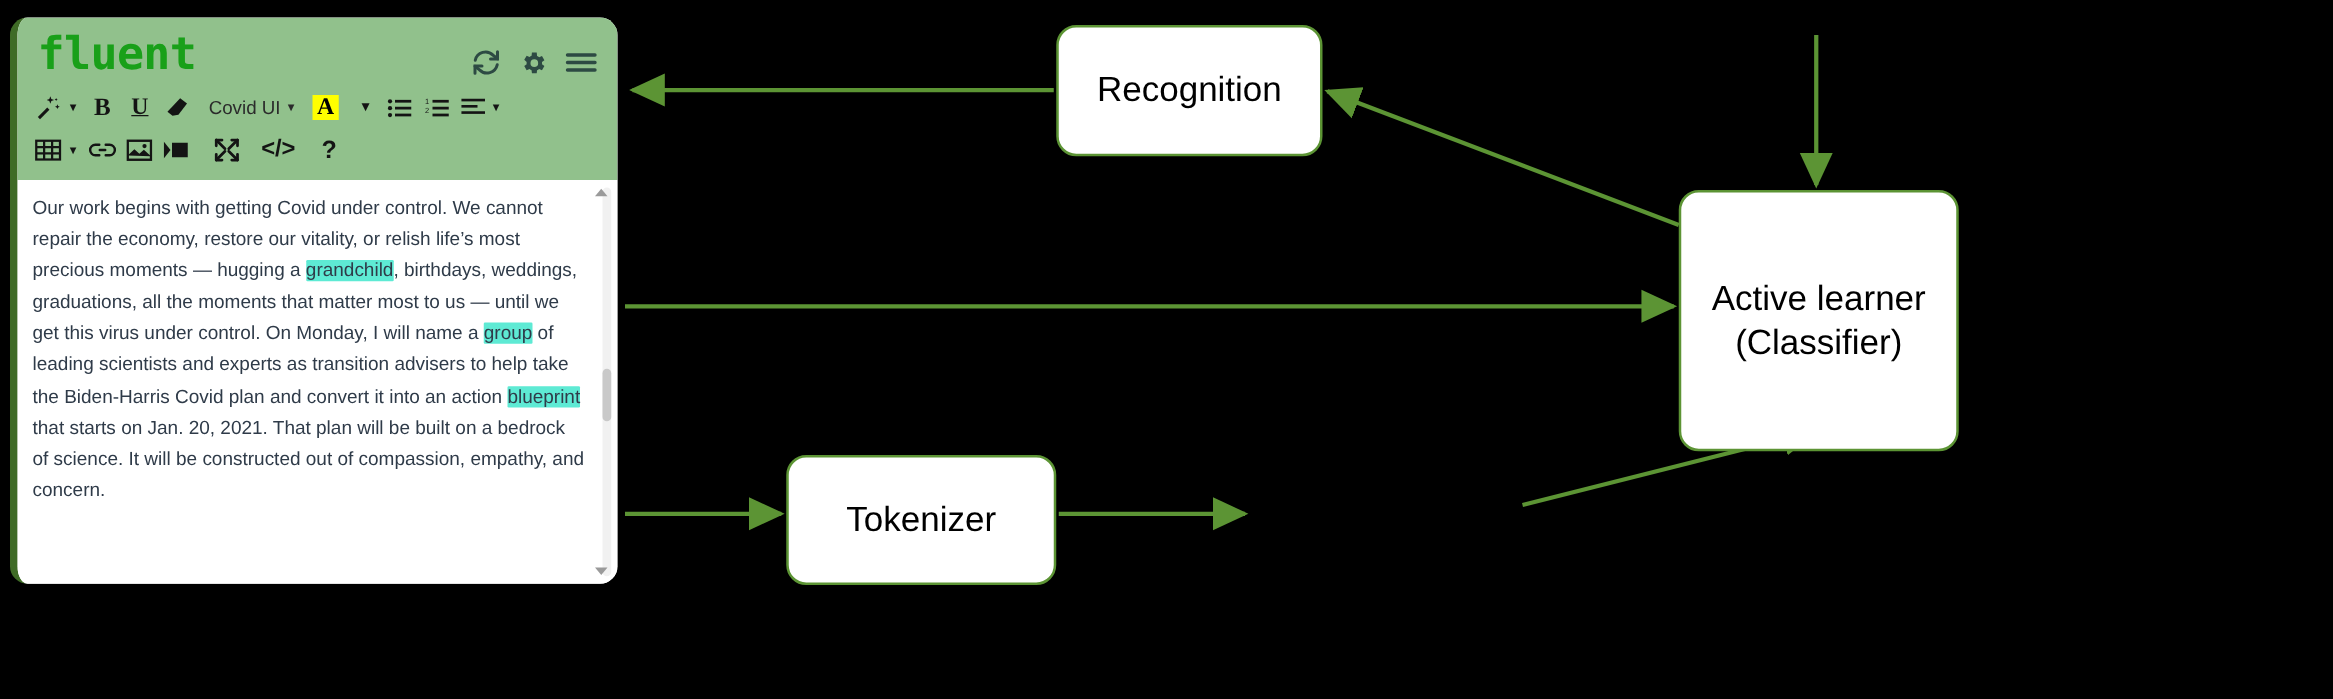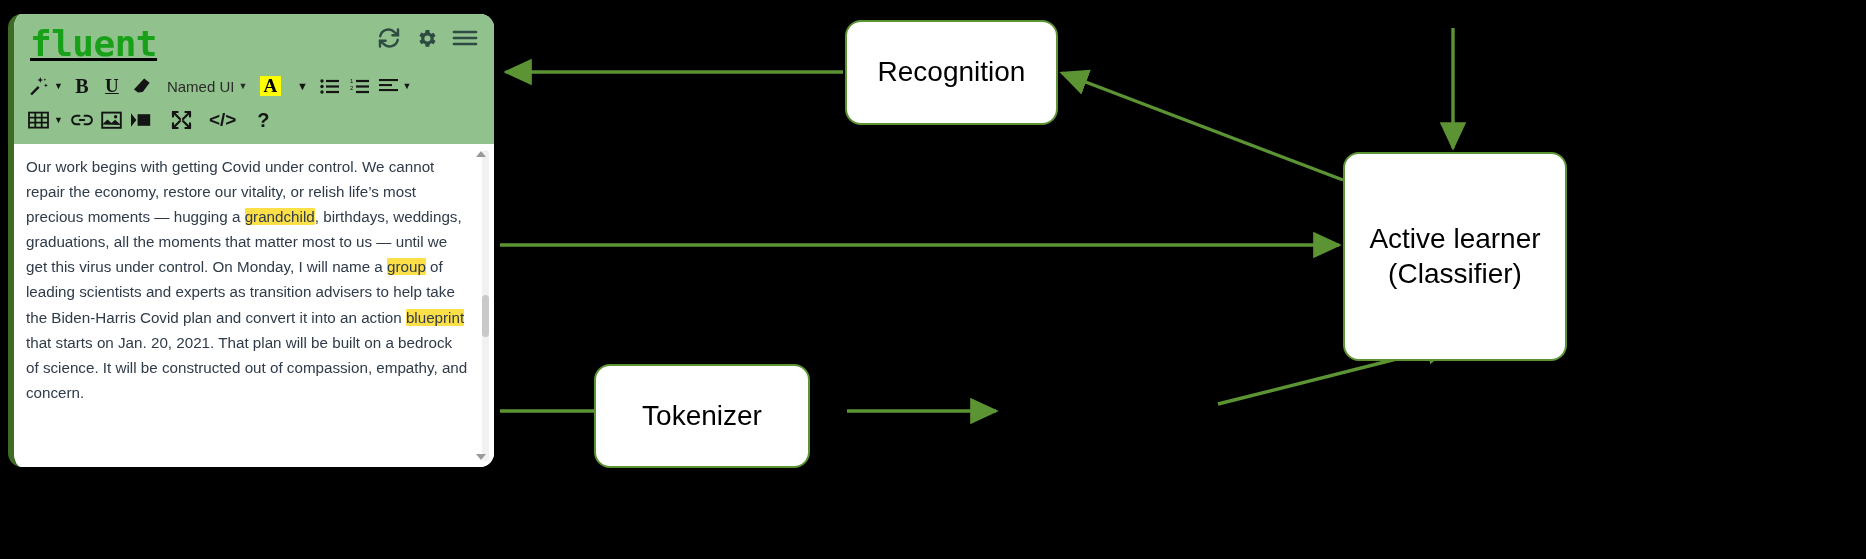--- a/index.html
+++ b/index.html
@@ -20,23 +20,22 @@
     border-left: 6px solid #3f6b26;
     overflow: hidden;
     display: flex; flex-direction: column;
   }
   .editor-head {
     background: #91c18c;
     padding: 0;
     flex: 0 0 auto;
   }
   .brand-row {
-    display: flex; align-items: flex-start; justify-content: space-between;
+    display: flex; align-items: flex-end; justify-content: space-between;
     padding: 12px 16px 4px 16px;
-    text-decoration: underline;
   }
   .brand {
     font-family: "DejaVu Sans Mono", monospace;
     font-size: 36px; font-weight: 700; color: #19a019; letter-spacing: -0.5px;
     line-height: 1;
   }
   .head-icons { display: flex; align-items: center; gap: 14px; color: #2d4a43; }
   .head-icons svg { display: block; }
 
   .tool-row {
@@ -64,21 +63,21 @@
 
   .editor-body {
     flex: 1 1 auto; position: relative; background: #fff;
     padding: 10px 26px 10px 12px;
     overflow: hidden;
   }
   .doc-text {
     font-size: 15.2px; line-height: 25.1px; color: #2f3b49;
     font-family: "Liberation Sans", sans-serif;
   }
-  .ent { background: #fde047; border-radius: 1px; margin-top: 25px; }
+  .ent { background: #5eead4; border-radius: 1px; margin-top: 25px; }
 
   .vscroll {
     position: absolute; right: 5px; top: 6px; bottom: 6px; width: 7px;
     background: #f1f1f1; border-radius: 4px;
   }
   .vthumb {
     position: absolute; left: 0; top: 145px; width: 7px; height: 42px;
     background: #c9c9c9; border-radius: 4px;
   }
   .scroll-arrow {
@@ -97,21 +96,21 @@
     display: flex; align-items: center; justify-content: center;
     text-align: center;
     color: #000;
     font-size: 28px;
     line-height: 1.22;
     font-family: "Liberation Sans", sans-serif;
     padding: 6px 10px;
   }
   #node-alternatives { left: 845px; top: 20px;  width: 213px; height: 105px; }
   #node-active      { left: 1343px; top: 152px; width: 224px; height: 209px; }
-  #node-tokenizer   { left: 594px;  top: 364px; width: 216px; height: 104px; }
+  #node-tokenizer   { left: 629px;  top: 364px; width: 216px; height: 104px; }
   #node-ner         { left: 1000px; top: 361px; width: 216px; height: 106px; }
 
   
   #wires { position: absolute; left: 0; top: 0; width: 1866px; height: 559px; }
 </style>
 </head>
 <body>
 
 <div id="stage">
 
@@ -178,21 +177,21 @@
             <i class="caret">▼</i>
         </span>
         <span class="tb bold">B</span>
         <span class="tb under">U</span>
         <span class="tb">
           <svg width="20" height="18" viewBox="0 0 22 20" fill="#141414">
             <path d="M14.5 2.2l5.4 5.4-9 9H5.6L1.6 12.6z" transform="rotate(-8 11 10)"></path>
           </svg>
         </span>
         <span class="tb fontname">
-            <span>Named UI</span>
+            <span>Covid UI</span>
             <i class="caret">▼</i>
           </span>
         <span class="tb">
             <span class="hl-a">A</span>
           </span>
         <span class="tb">
             <i class="caret" style="font-size:11px">▼</i>
           </span>
         <span class="tb">
           <svg width="20" height="17" viewBox="0 0 20 17" fill="#141414">

